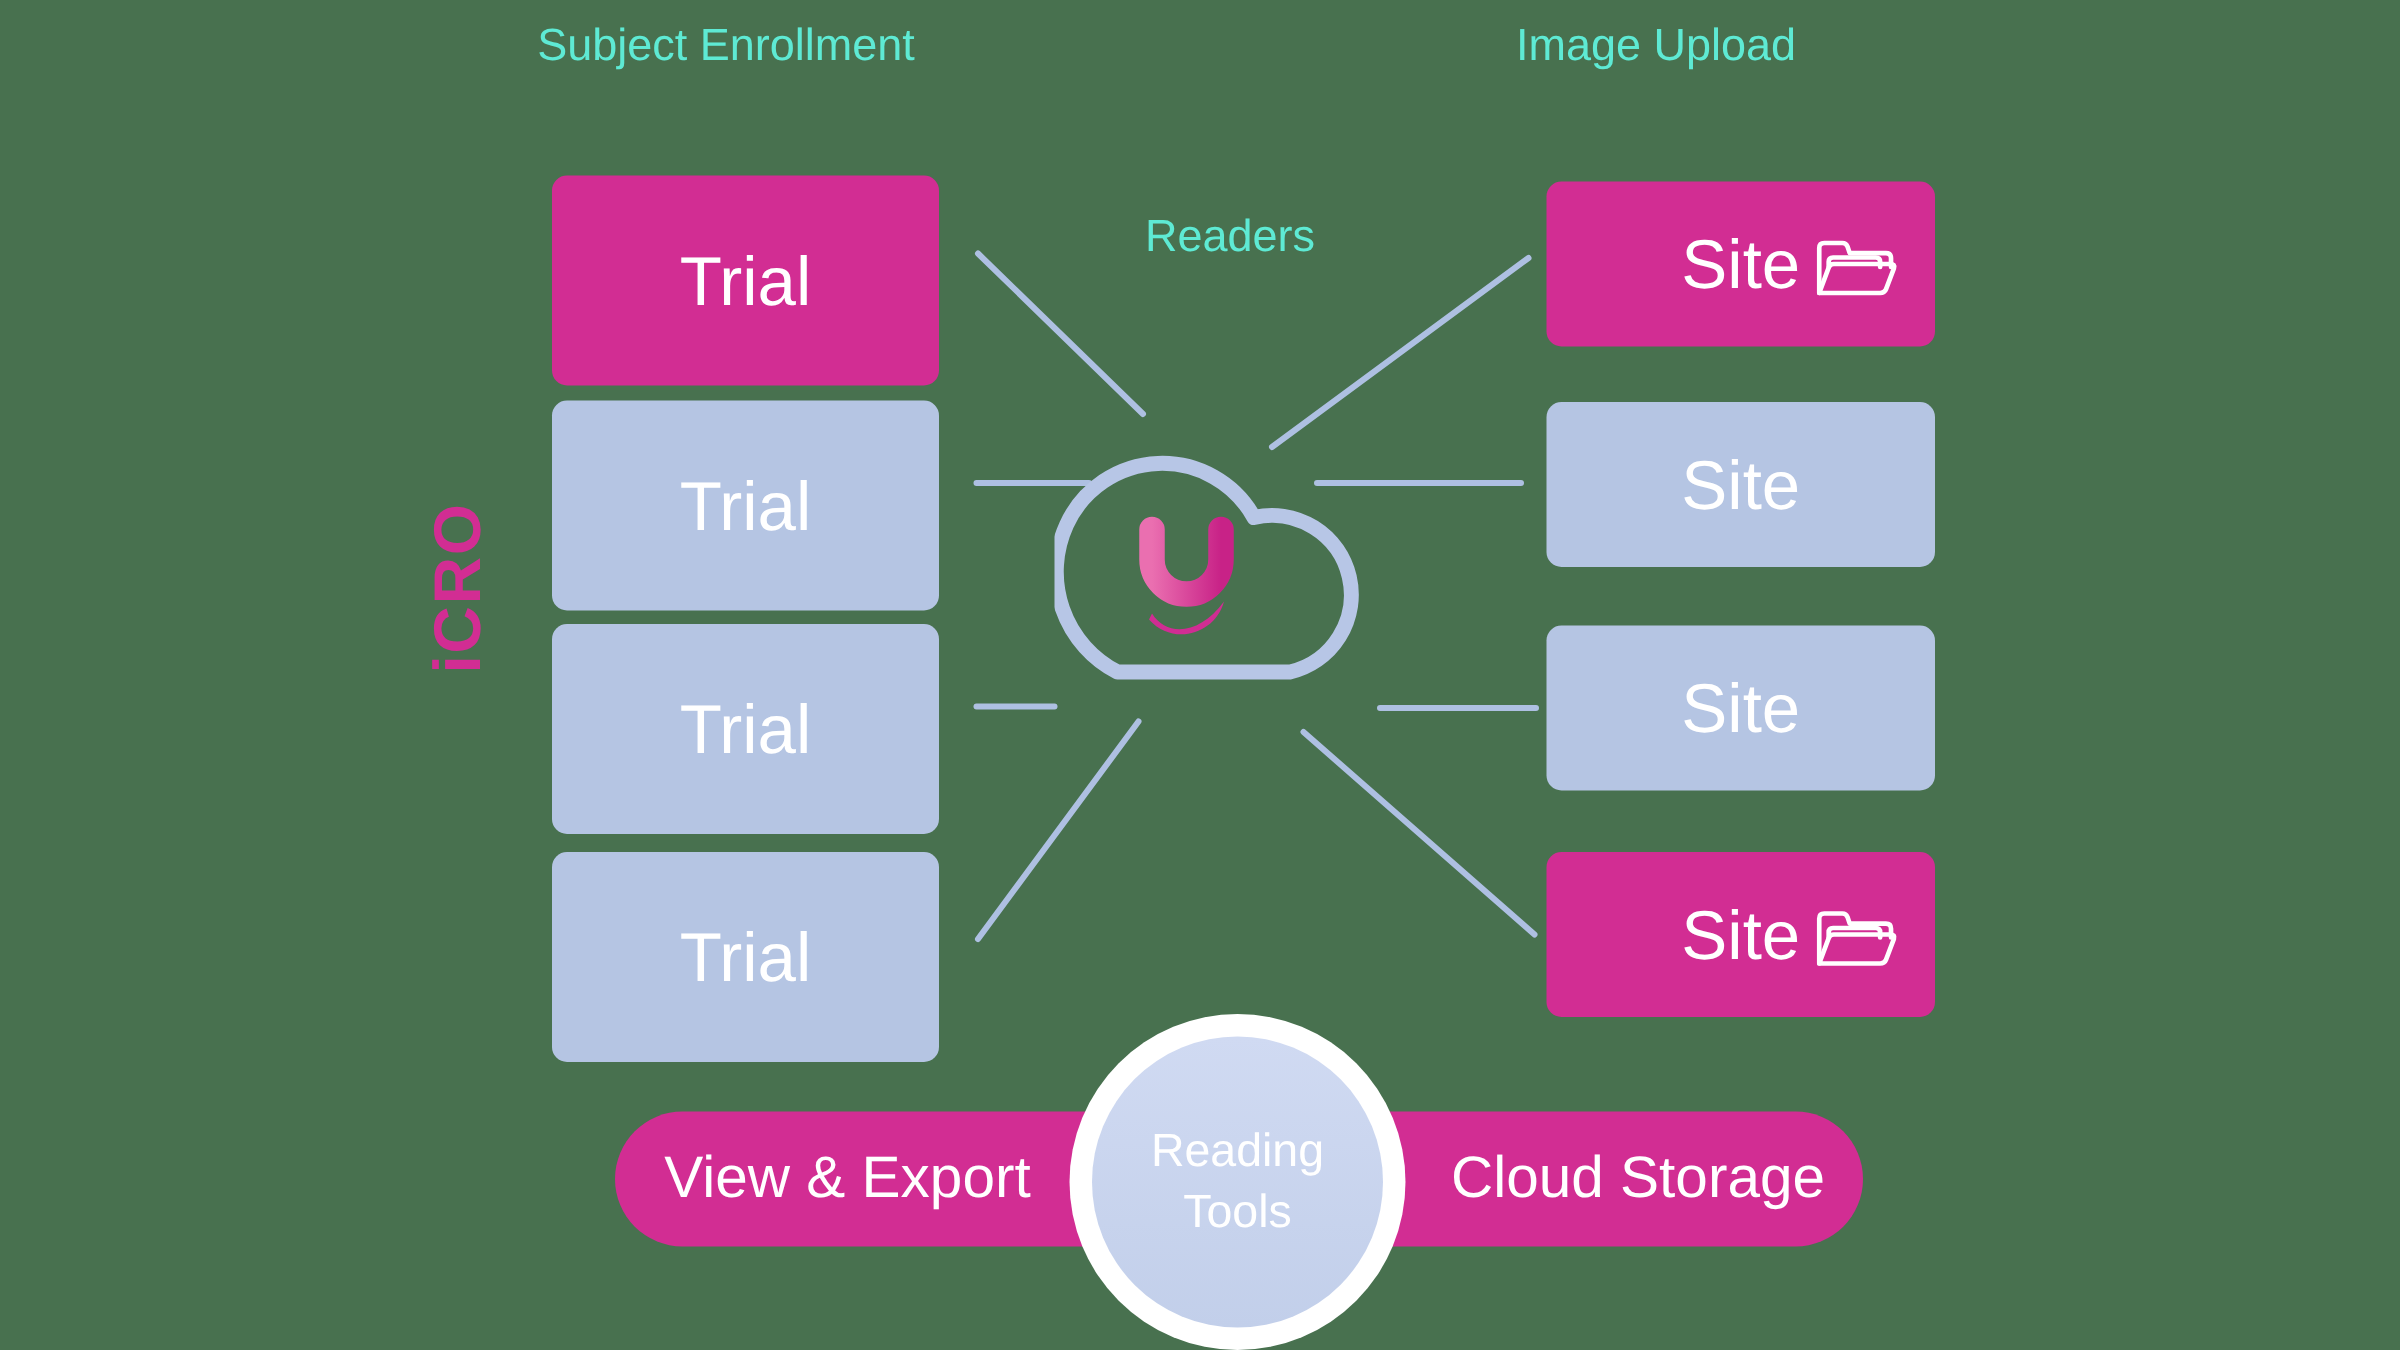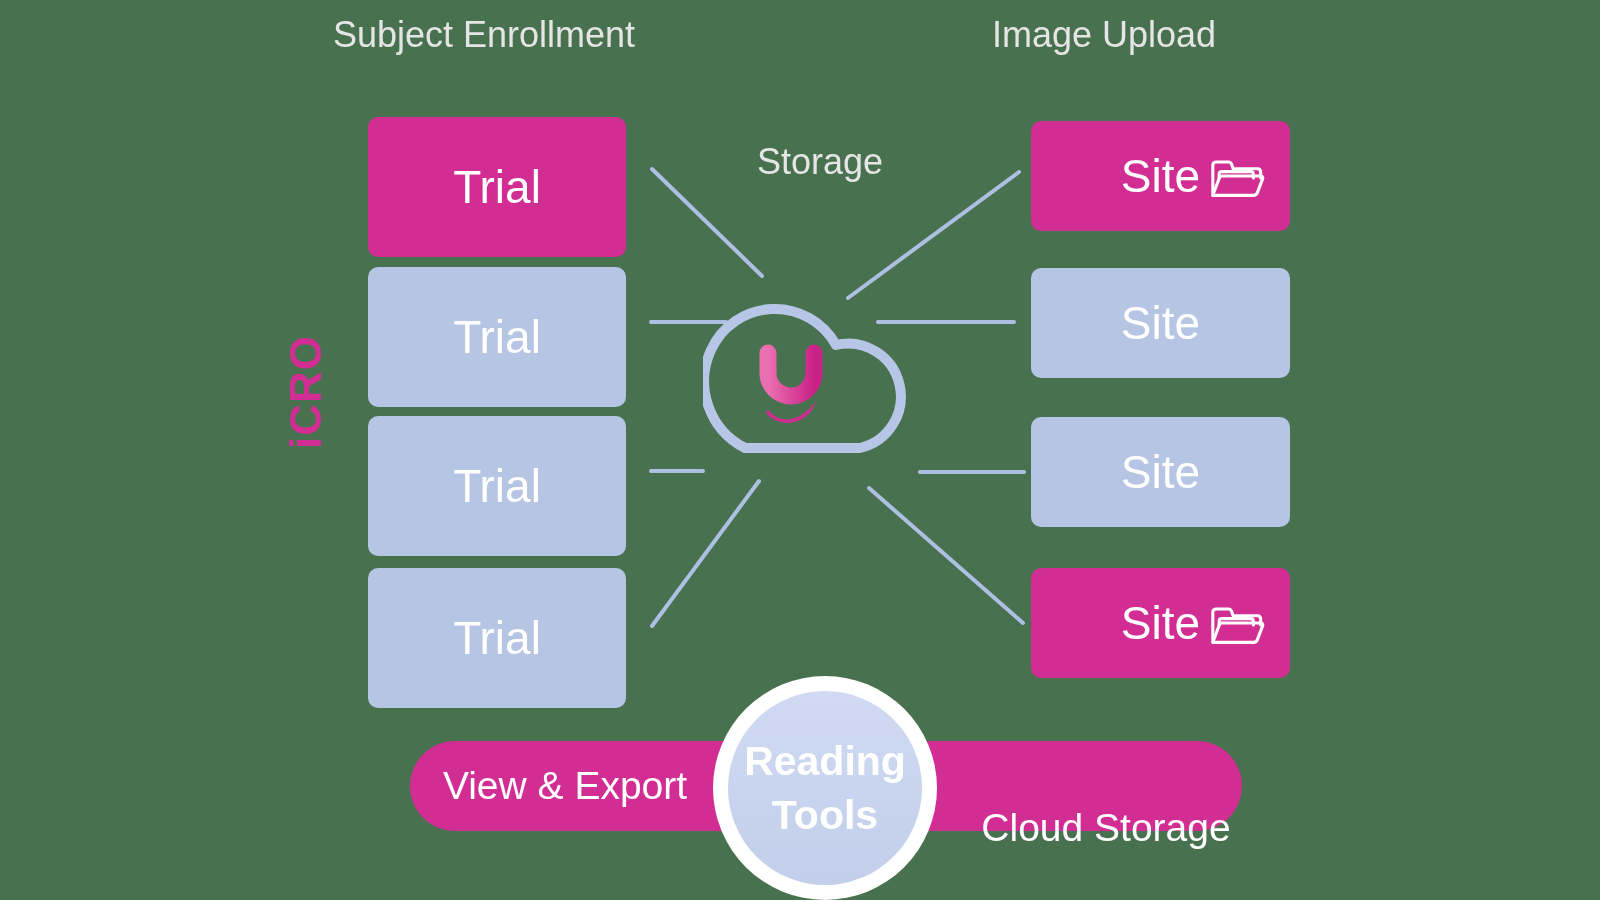--- a/index.html
+++ b/index.html
@@ -7,23 +7,23 @@
     width:1600px;height:900px;
     background:#48714f;
     font-family:"Liberation Sans", sans-serif;
     position:relative;overflow:hidden;
   }
   #canvas{position:absolute;inset:0;width:1600px;height:900px;}
 
   .header{
     position:absolute;
     transform:translateX(-50%);
-    font-size:36px;
+    font-size:30px;
     font-weight:400;
-    color:#e5e5e5;
+    color:#5eead4;
     white-space:nowrap;
   }
   #header-left{left:484px;top:14px;}
   #header-right{left:1104px;top:14px;}
   #header-readers{left:820px;top:141px;}
 
   #side-label{
     position:absolute;
     left:228px;top:370px;width:150px;height:44px;
     text-align:center;
@@ -68,36 +68,36 @@
     position:absolute;
     left:410px;top:741px;width:832px;height:90px;
     background:#d22d93;border-radius:45px;
     z-index:1;
   }
   .pill-label{
     position:absolute;top:50%;transform:translate(-50%,-50%);
     font-size:39px;font-weight:300;color:#ffffff;white-space:nowrap;text-align:center;
   }
   #pill-label-left{left:155px;}
-  #pill-label-right{left:696px;margin-top:42px;}
+  #pill-label-right{left:682px;}
 
   #reading-circle{
     position:absolute;
     left:713px;top:676px;width:224px;height:224px;
     background:#ffffff;border-radius:50%;
     z-index:2;
   }
   #reading-circle-inner{
     position:absolute;left:15px;top:15px;width:194px;height:194px;
     border-radius:50%;
     background:linear-gradient(180deg,#d0daf2 0%,#c2cfea 100%);
     display:flex;flex-direction:column;align-items:center;justify-content:center;
   }
   .circle-line{
-    font-size:41px;font-weight:700;color:#ffffff;line-height:1.32;
+    font-size:31px;font-weight:400;color:#ffffff;line-height:1.32;
   }
 </style>
 </head>
 <body>
 
 <div id="canvas">
 
   <svg id="connector-lines" width="1600" height="900" viewBox="0 0 1600 900">
     <g stroke="#aec0e2" stroke-width="4" stroke-linecap="round">
       <line x1="652" y1="169" x2="762" y2="276"></line>
@@ -106,21 +106,21 @@
       <line x1="652" y1="626" x2="759" y2="481"></line>
       <line x1="848" y1="298" x2="1019" y2="172"></line>
       <line x1="878" y1="322" x2="1014" y2="322"></line>
       <line x1="920" y1="472" x2="1024" y2="472"></line>
       <line x1="869" y1="488" x2="1023" y2="623"></line>
     </g>
   </svg>
 
   <div class="header" id="header-left">Subject Enrollment</div>
   <div class="header" id="header-right">Image Upload</div>
-  <div class="header" id="header-readers">Storage</div>
+  <div class="header" id="header-readers">Readers</div>
 
   <div id="side-label">iCRO</div>
 
   <div class="box pink" id="trial1">
     <span class="box-label">Trial</span>
   </div>
   <div class="box blue" id="trial2">
     <span class="box-label">Trial</span>
   </div>
   <div class="box blue" id="trial3">

